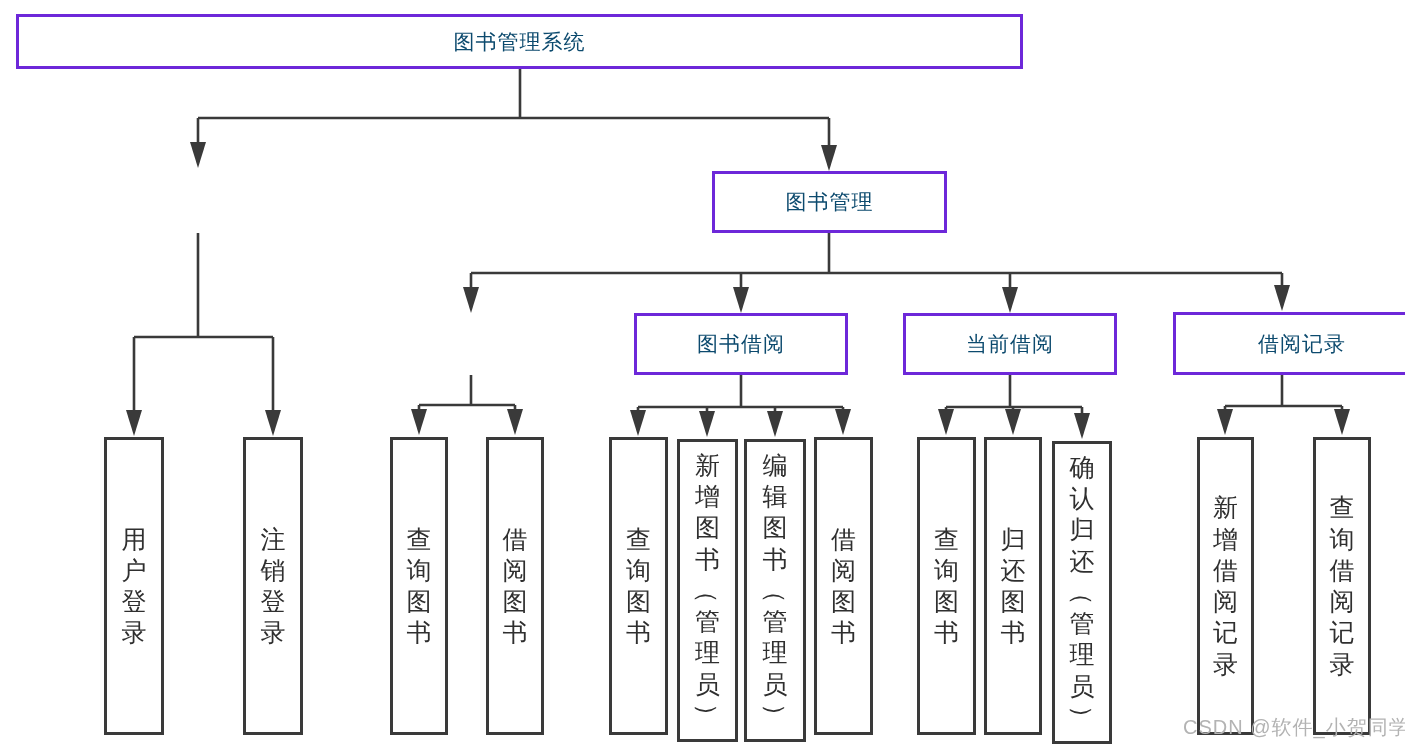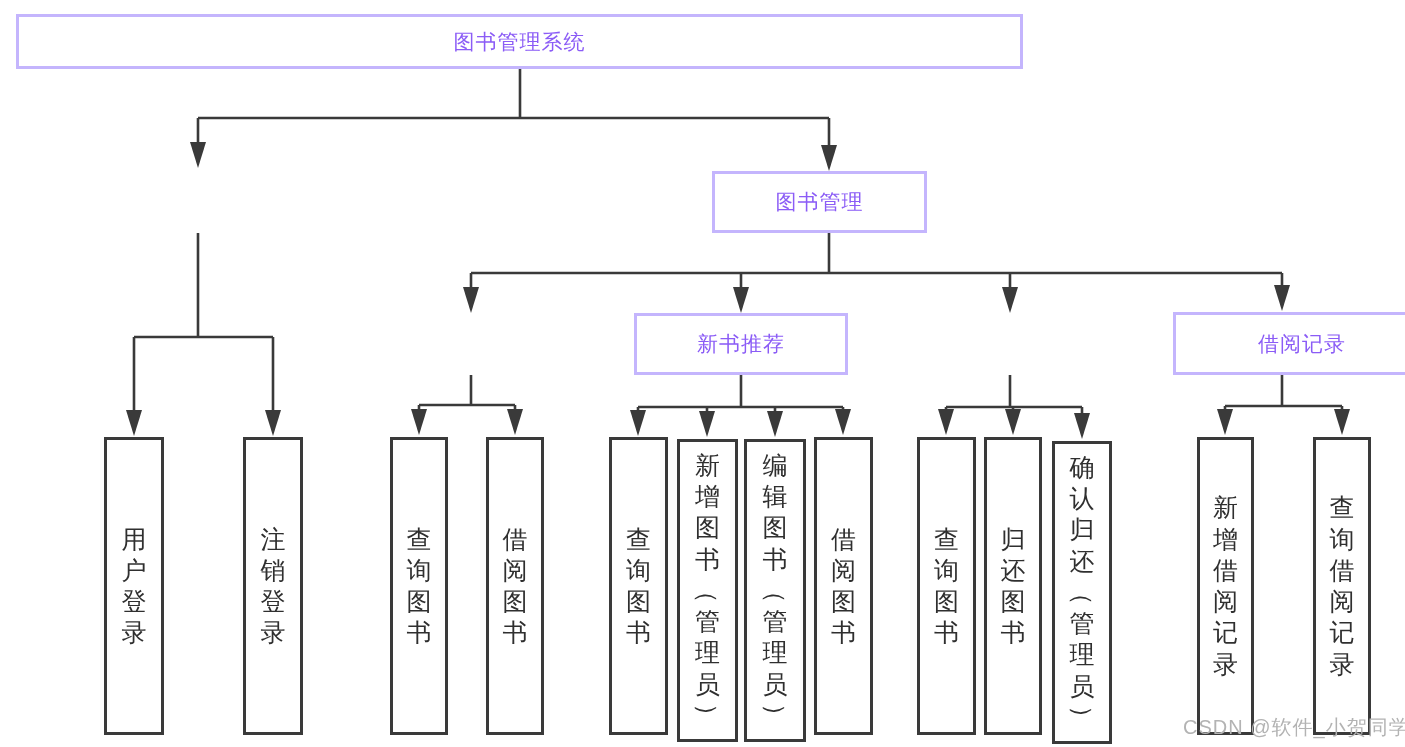--- a/index.html
+++ b/index.html
@@ -7,28 +7,28 @@
     position:relative;
     width:1405px;height:747px;
     background:#ffffff;
     font-family:"Liberation Sans","DejaVu Sans",sans-serif;
     color:#2f2f2f;
     overflow:hidden;
   }
   .box{
     position:absolute;
     box-sizing:border-box;
-    border:3px solid #c4b5fd;
+    border:3px solid #6d28d9;
     background:#ffffff;
     display:flex;
     align-items:center;
     justify-content:center;
     font-size:21px;
     letter-spacing:1px;
-    color:#8b5cf6;
+    color:#0c4a6e;
     z-index:2;
   }
   .vbox{
     position:absolute;
     box-sizing:border-box;
     border:3px solid #3a3a3a;
     background:#ffffff;
     display:flex;
     flex-direction:column;
     align-items:center;
@@ -91,23 +91,24 @@
     <polygon points="835,409 851,409 843,435"></polygon>
     <polygon points="938,409 954,409 946,435"></polygon>
     <polygon points="1005,409 1021,409 1013,435"></polygon>
     <polygon points="1074,413 1090,413 1082,439"></polygon>
     <polygon points="1217,409 1233,409 1225,435"></polygon>
     <polygon points="1334,409 1350,409 1342,435"></polygon>
   </svg>
 
   <div class="box" style="left:16px;top:14px;width:1007px;height:55px">图书管理系统</div>
 
-  <div class="box" style="left:712px;top:171px;width:215px;height:62px">图书管理</div>
-
-  <div class="box" style="left:634px;top:313px;width:214px;height:62px">新书推荐</div>
+  <div class="box" style="left:712px;top:171px;width:235px;height:62px">图书管理</div>
+
+  <div class="box" style="left:634px;top:313px;width:214px;height:62px">图书借阅</div>
+  <div class="box" style="left:903px;top:313px;width:214px;height:62px">当前借阅</div>
   <div class="box" style="left:1173px;top:312px;width:258px;height:63px">借阅记录</div>
 
   <div class="vbox" style="left:104px;top:437px;width:60px;height:298px">
       <span>用</span>
       <span>户</span>
       <span>登</span>
       <span>录</span>
     </div>
   <div class="vbox" style="left:243px;top:437px;width:60px;height:298px">
       <span>注</span>

